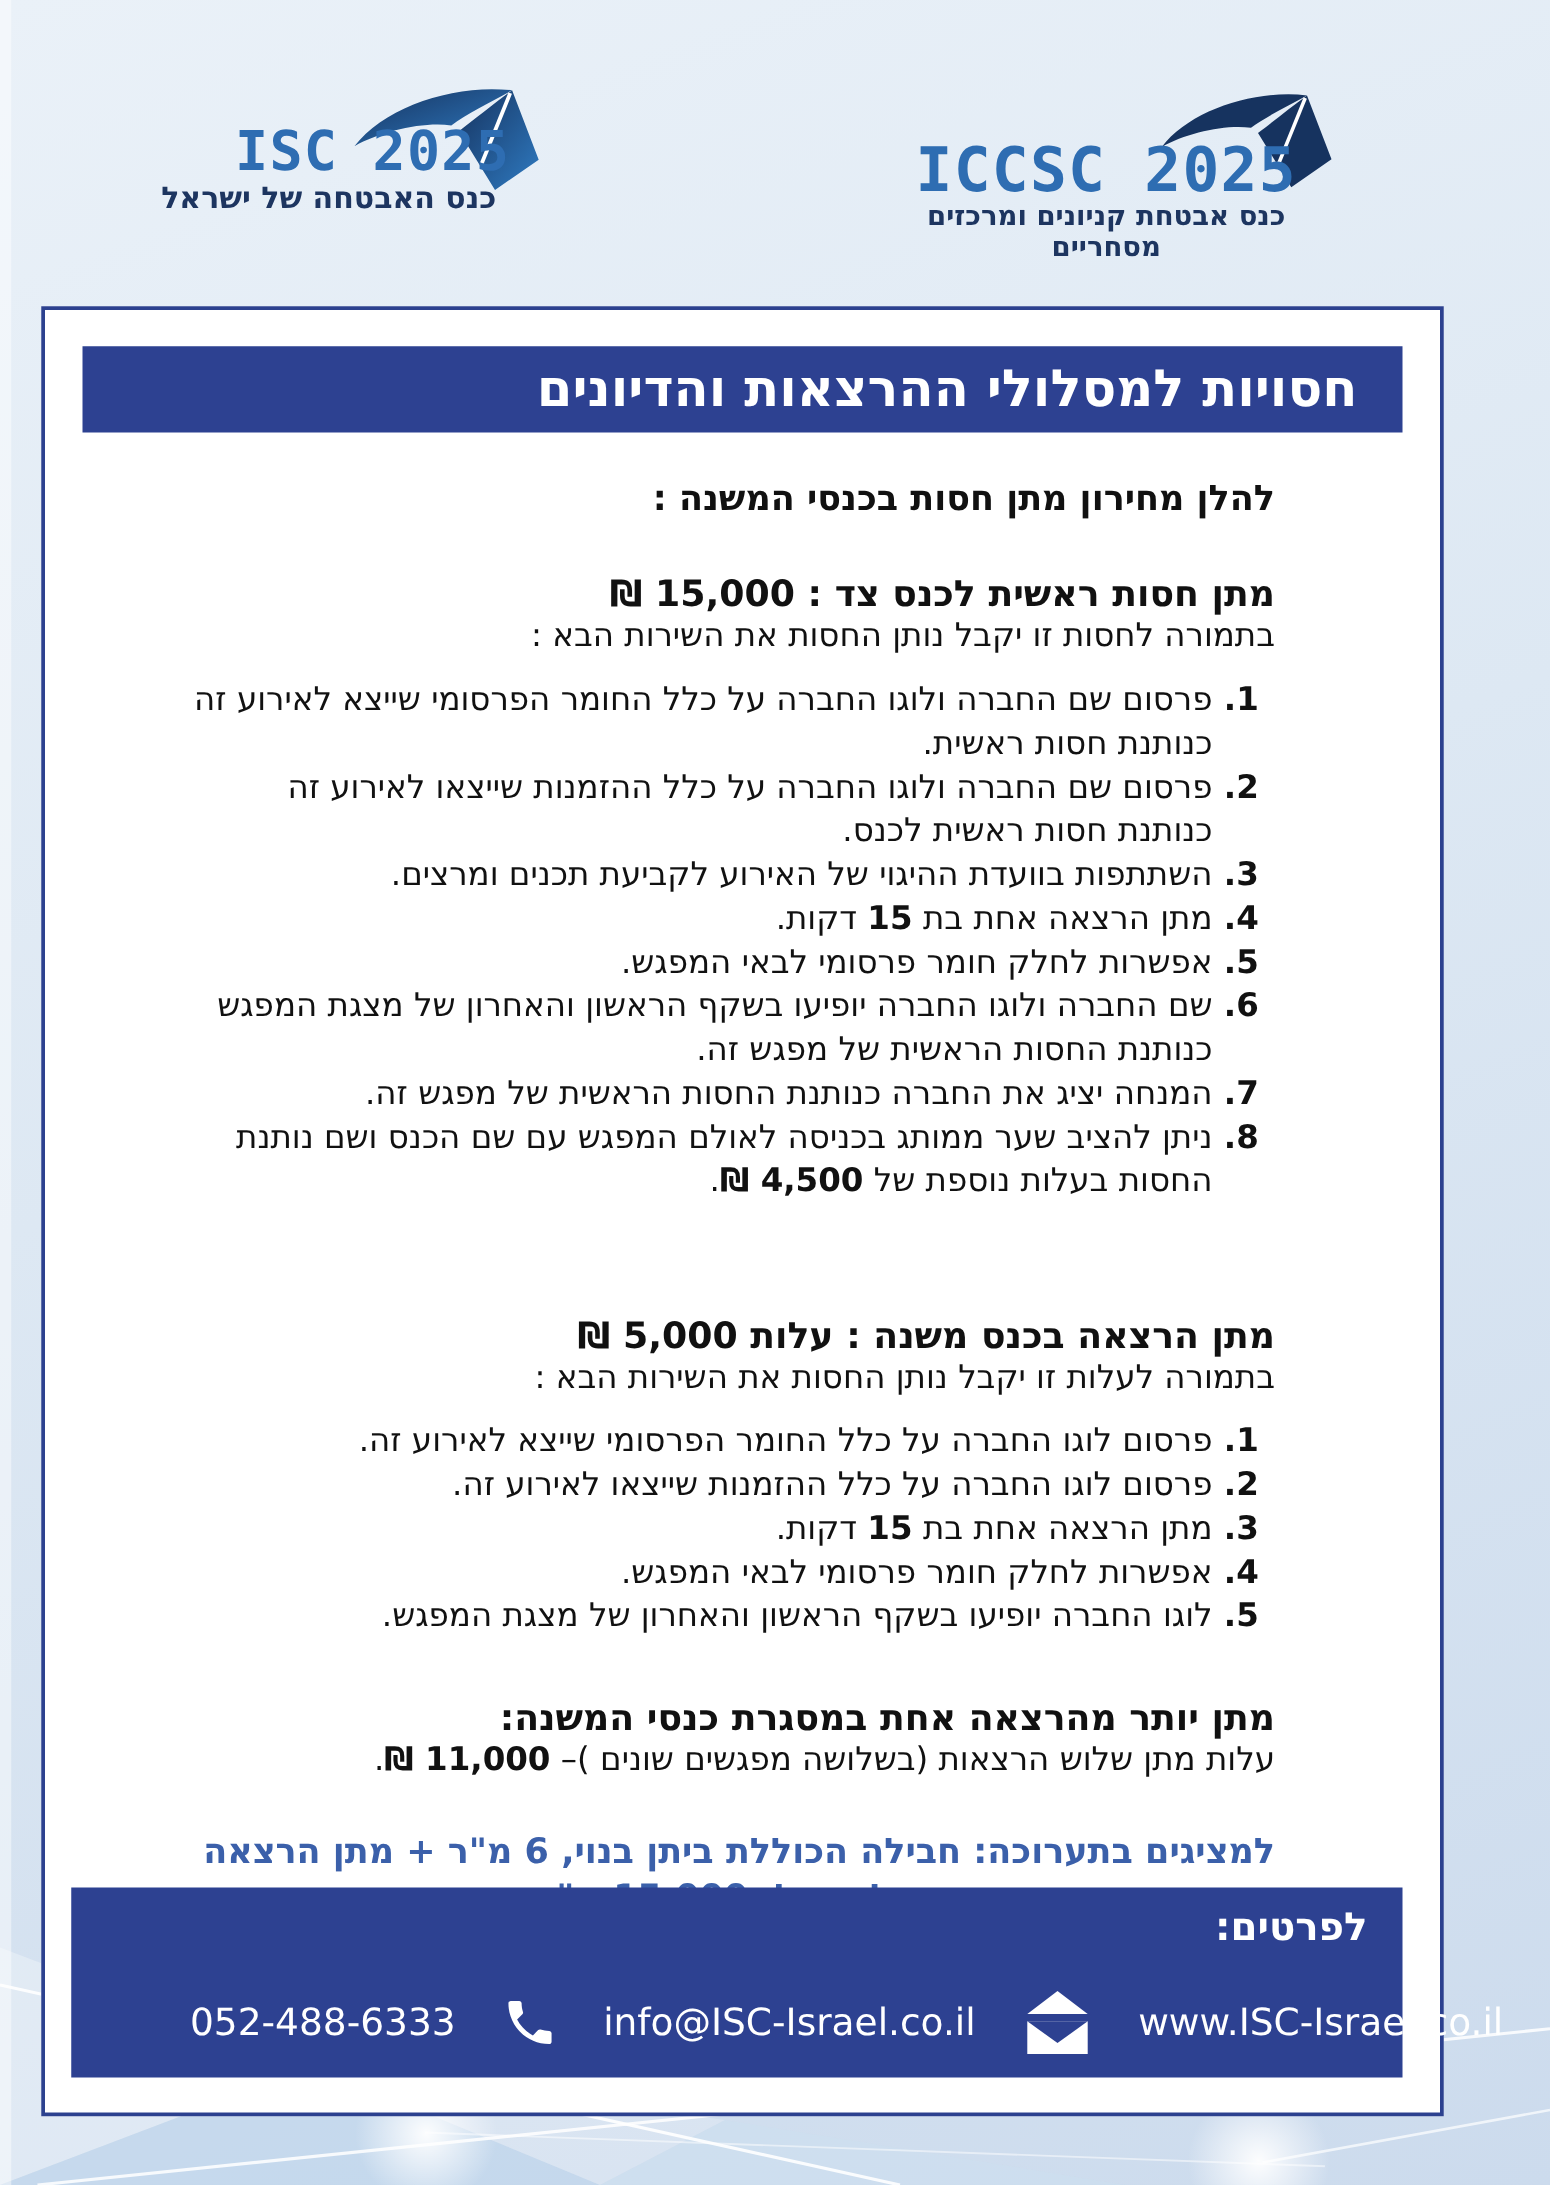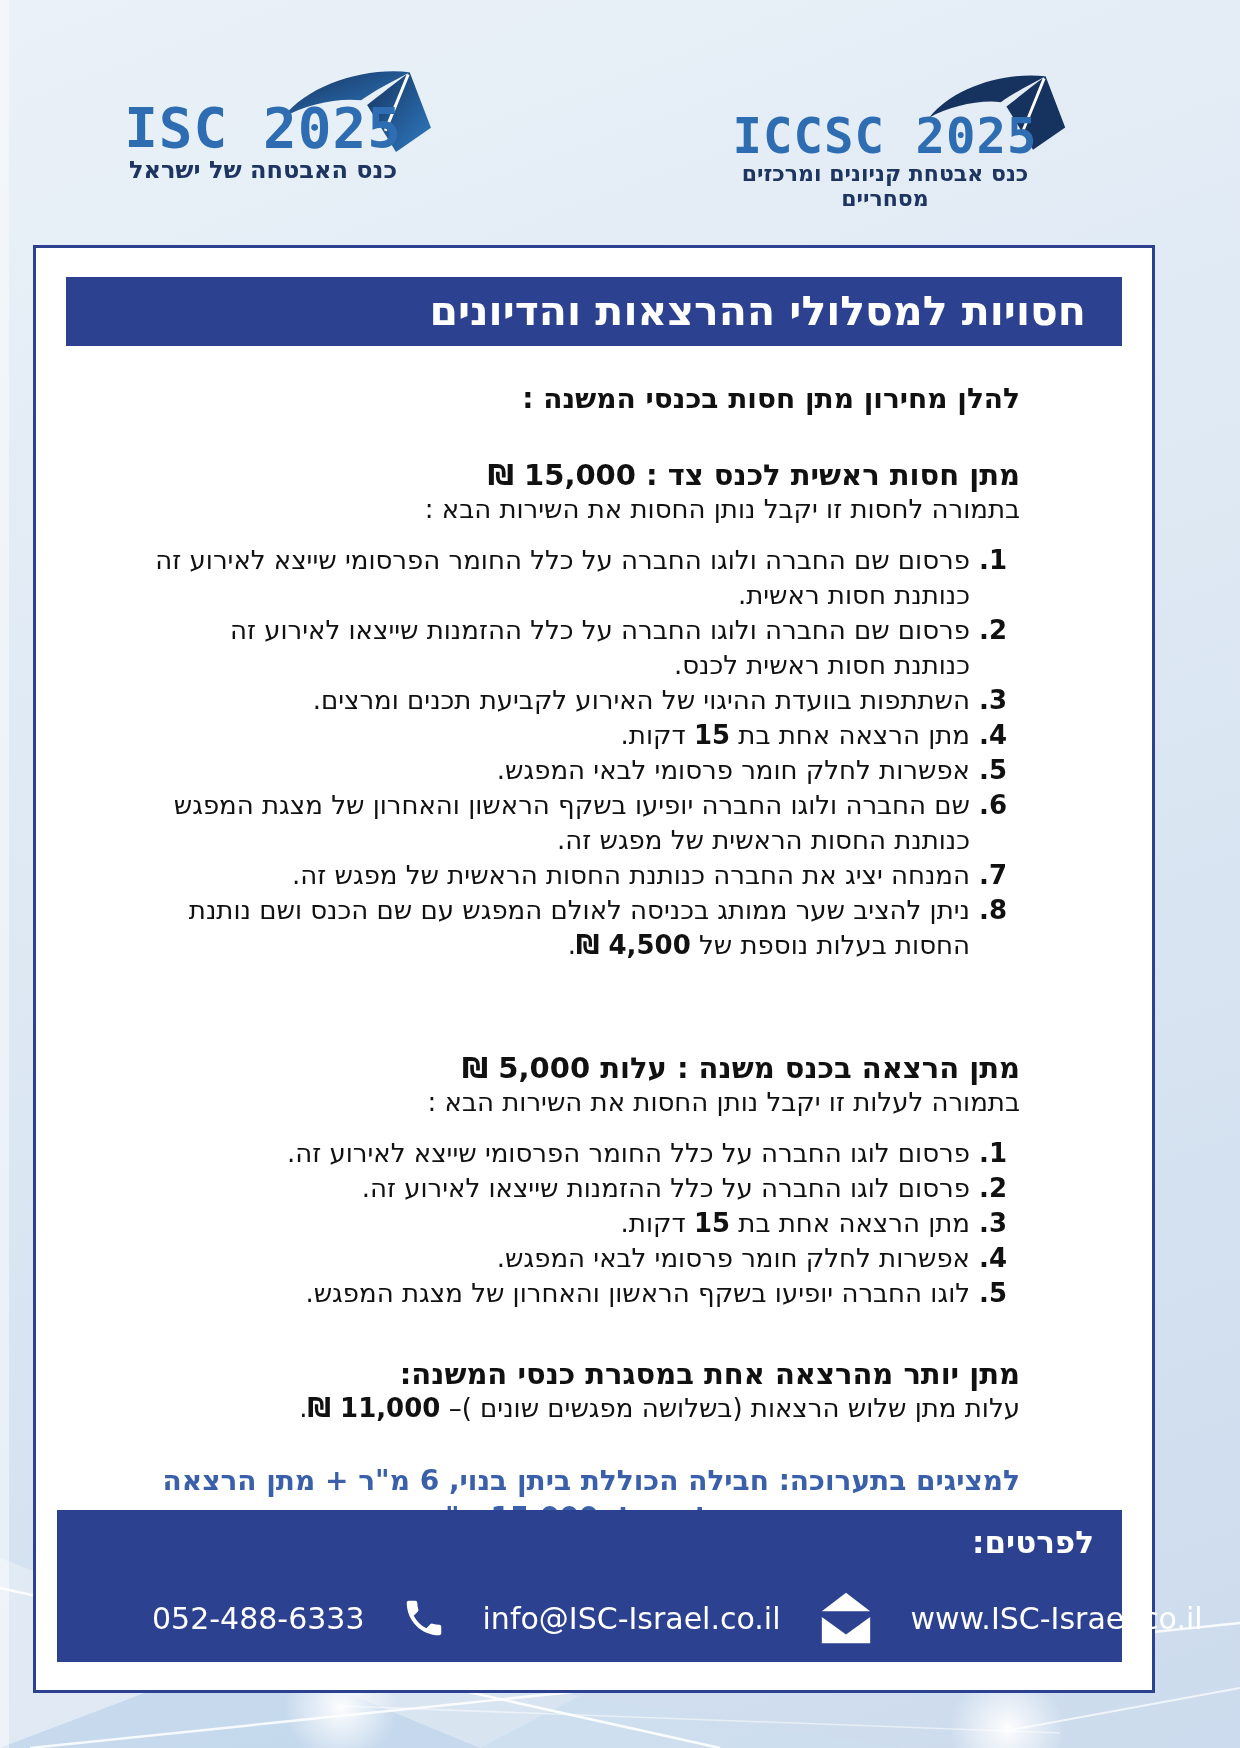--- a/index.html
+++ b/index.html
@@ -16,21 +16,21 @@
         background:radial-gradient(circle,rgba(255,255,255,.95) 0%,rgba(255,255,255,0) 62%);}
   .flare1{left:276px;top:1642px;}
   .flare2{left:942px;top:1664px;}
 
   
   .logo{position:absolute;direction:ltr;text-align:center;}
   .logo-word{font-family:"DejaVu Sans Mono","Liberation Mono",monospace;
         font-weight:bold;color:var(--logo-blue);line-height:1;letter-spacing:1px;position:relative;z-index:2;}
   .logo-tagline{font-weight:bold;color:var(--navy);}
   .logo-isc{left:118px;top:100px;width:290px;}
-  .logo-isc .logo-word{font-size:56px;}
+  .logo-isc .logo-word{font-size:44px;text-align:right;}
   .logo-isc .logo-tagline{font-size:24px;}
   .logo-isc .bird{position:absolute;right:-26px;top:-36px;width:152px;height:94px;z-index:1;}
   .logo-iccsc{left:730px;top:112px;width:310px;}
   .logo-iccsc .logo-word{font-size:49px;}
   .logo-iccsc .logo-tagline{font-size:22px;}
   .logo-iccsc .bird{position:absolute;right:-28px;top:-44px;width:140px;height:88px;z-index:1;}
 
   
   .card{position:absolute;left:33px;top:245px;width:1122px;height:1448px;
         box-sizing:border-box;background:#fff;border:3px solid var(--card-border);}

